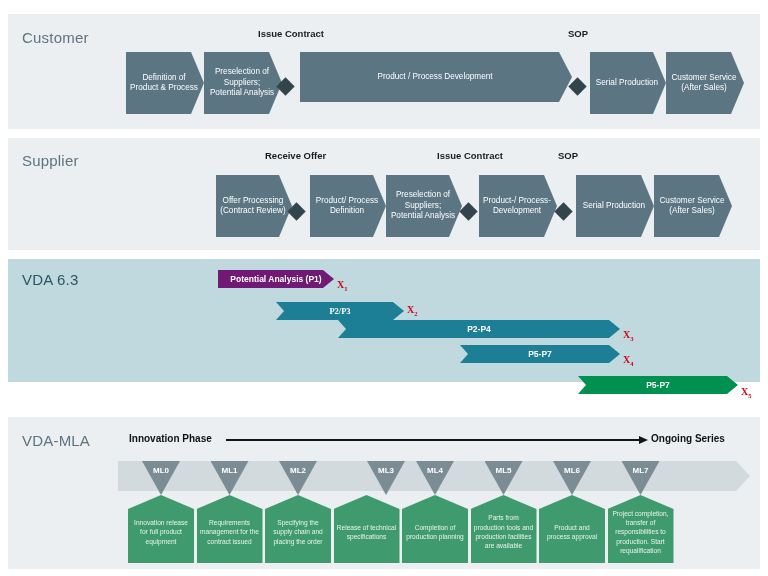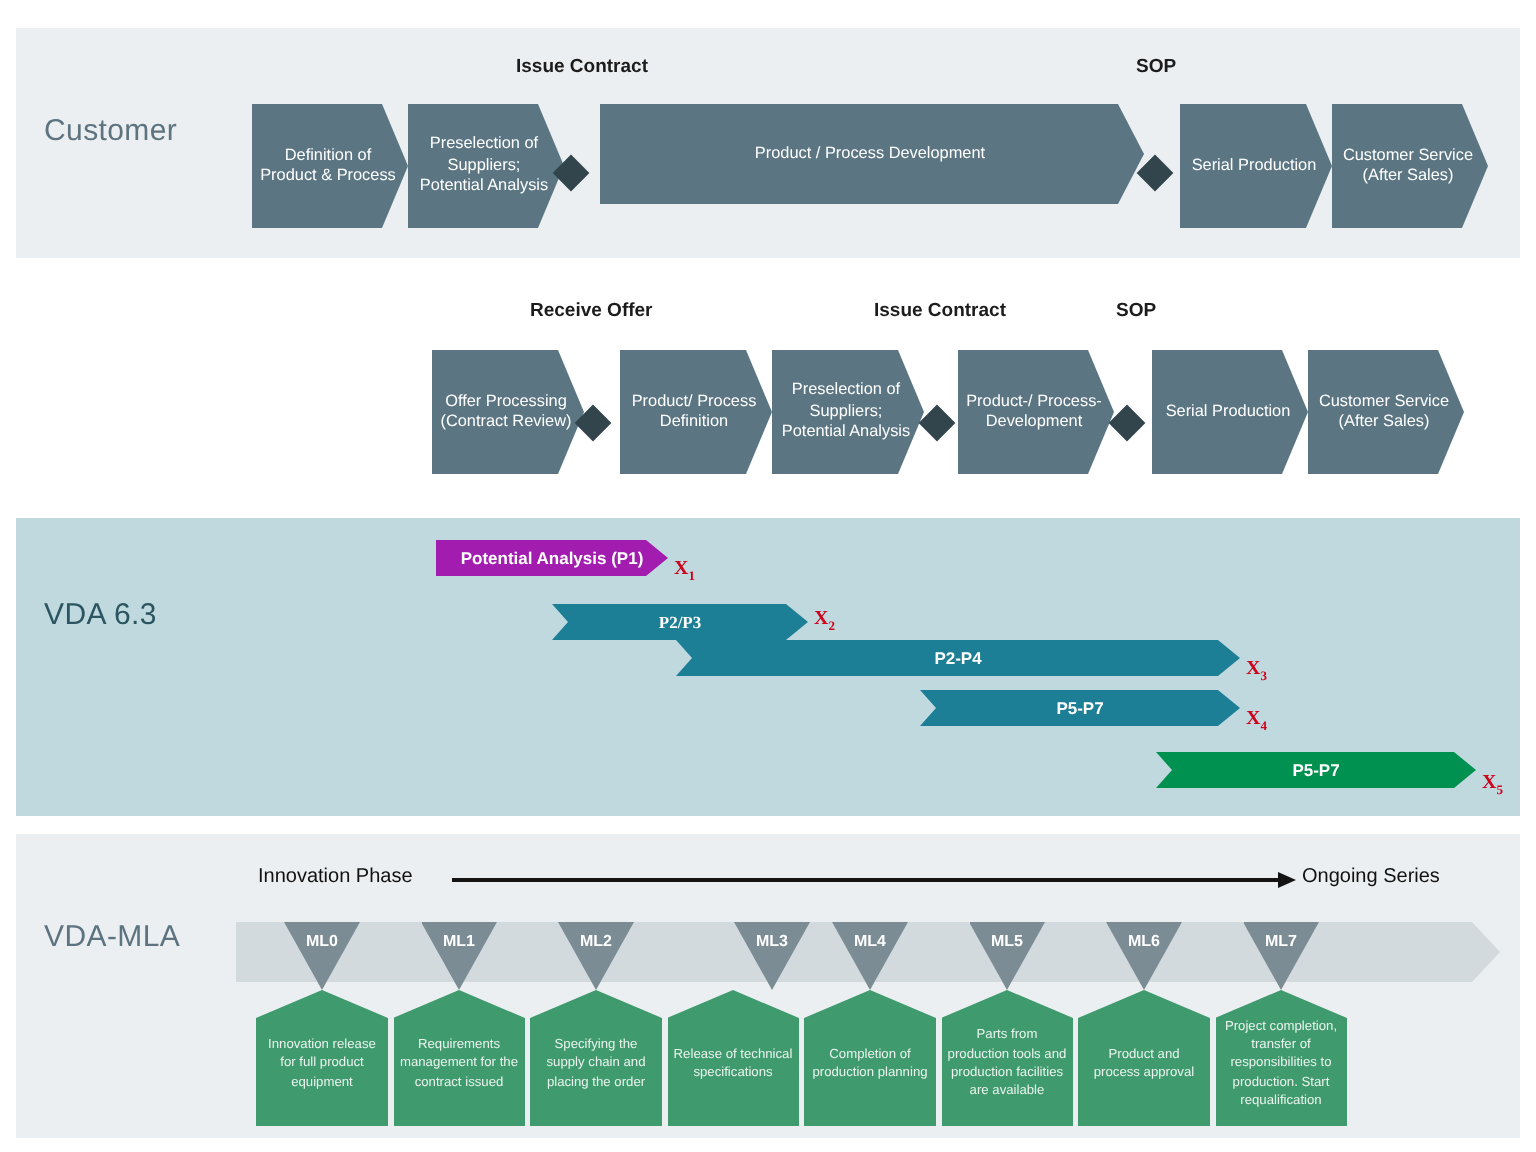--- a/index.html
+++ b/index.html
@@ -7,21 +7,21 @@
     width: 768px; height: 576px;
     background: #ffffff;
     font-family: "Liberation Sans", sans-serif;
     overflow: hidden;
   }
   #page { position: relative; width: 768px; height: 576px; background: #ffffff; }
 
   .panel { position: absolute; left: 8px; width: 752px; }
   .panel-title {
     position: absolute; left: 14px; font-size: 15px; color: #5d7480;
-    font-weight: 400; letter-spacing: .2px; white-space: nowrap; margin-top: 28px;
+    font-weight: 400; letter-spacing: .2px; white-space: nowrap;
   }
   .panel-grey { background: #eceff1; }
   .panel-blue { background: #c0d9df; }
 
   
   .cap {
     position: absolute; font-size: 9.5px; font-weight: bold; color: #1c1c1c;
     white-space: nowrap;
   }
 
@@ -44,33 +44,33 @@
   .vbar {
     position: absolute; height: 18px; color: #ffffff;
     display: flex; align-items: center; justify-content: center;
     font-size: 8.5px; font-weight: 600; white-space: nowrap;
     clip-path: polygon(0 0, calc(100% - 11px) 0, 100% 50%, calc(100% - 11px) 100%,
                        0 100%, 8px 50%);
   }
   .vbar.plain-left {
     clip-path: polygon(0 0, calc(100% - 11px) 0, 100% 50%, calc(100% - 11px) 100%, 0 100%);
   }
-  .vbar.orange { background: #a21caf; }
+  .vbar.orange { background: #701a75; }
   .vbar.teal   { background: #1d7f96; }
   .vbar.green  { background: #009150; }
 
   .xmark {
     position: absolute; color: #d0021b; font-size: 10px; font-weight: bold;
     font-family: "Liberation Serif", serif;
   }
   .xmark sub { font-size: 6.5px; }
 
   
   .phase-label {
-    position: absolute; font-size: 10px; font-weight: normal; color: #111111;
+    position: absolute; font-size: 10px; font-weight: bold; color: #111111;
     white-space: nowrap;
   }
   .phase-line { position: absolute; height: 2px; background: #141414; }
   .phase-arrow {
     position: absolute; width: 0; height: 0;
     border-top: 4.5px solid transparent; border-bottom: 4.5px solid transparent;
     border-left: 9px solid #141414;
   }
 
   .mla-band {
@@ -118,20 +118,23 @@
       <div class="chev" style="left: 590px; top: 52px; width: 76px; height: 62px;">
         <span>Serial Production</span>
       </div>
       <div class="chev" style="left: 666px; top: 52px; width: 78px; height: 62px;">
         <span>Customer Service (After Sales)</span>
       </div>
       <div class="diamond" style="left: 279px; top: 80px;"></div>
       <div class="diamond" style="left: 571px; top: 80px;"></div>
     </div>
 
+  <div class="panel panel-grey" id="panel-supplier" style="top:138px; height:112px;">
+    <div class="panel-title" style="top:14px;">Supplier</div>
+  </div>
   <div id="supplier-caps">
       <div class="cap" style="left: 265px; top: 150px;">Receive Offer</div>
       <div class="cap" style="left: 437px; top: 150px;">Issue Contract</div>
       <div class="cap" style="left: 558px; top: 150px;">SOP</div>
     </div>
   <div id="supplier-steps">
       <div class="chev" style="left: 216px; top: 175px; width: 76px; height: 62px;">
         <span>Offer Processing (Contract Review)</span>
       </div>
       <div class="chev" style="left: 310px; top: 175px; width: 76px; height: 62px;">
@@ -147,21 +150,21 @@
         <span>Serial Production</span>
       </div>
       <div class="chev" style="left: 654px; top: 175px; width: 78px; height: 62px;">
         <span>Customer Service (After Sales)</span>
       </div>
       <div class="diamond" style="left: 290px; top: 205px;"></div>
       <div class="diamond" style="left: 462px; top: 205px;"></div>
       <div class="diamond" style="left: 557px; top: 205px;"></div>
     </div>
 
-  <div class="panel panel-blue" id="panel-vda63" style="top:259px; height:149px;">
+  <div class="panel panel-blue" id="panel-vda63" style="top:259px; height:123px;">
     <div class="panel-title" style="top:12px; color:#2b5560; font-size:15px;">VDA 6.3</div>
   </div>
   <div id="vda63-bars">
       <div class="vbar orange plain-left" style="left: 218px; top: 270px; width: 116px;">Potential Analysis (P1)</div>
       <div class="xmark" style="left: 337px; top: 279px;"><span>X</span><sub>1</sub></div>
       <div class="vbar teal" style="left: 276px; top: 302px; width: 128px; font-family: Liberation Serif, serif;">P2/P3</div>
       <div class="xmark" style="left: 407px; top: 304px;"><span>X</span><sub>2</sub></div>
       <div class="vbar teal" style="left: 338px; top: 320px; width: 282px;">P2-P4</div>
       <div class="xmark" style="left: 623px; top: 329px;"><span>X</span><sub>3</sub></div>
       <div class="vbar teal" style="left: 460px; top: 345px; width: 160px;">P5-P7</div>

